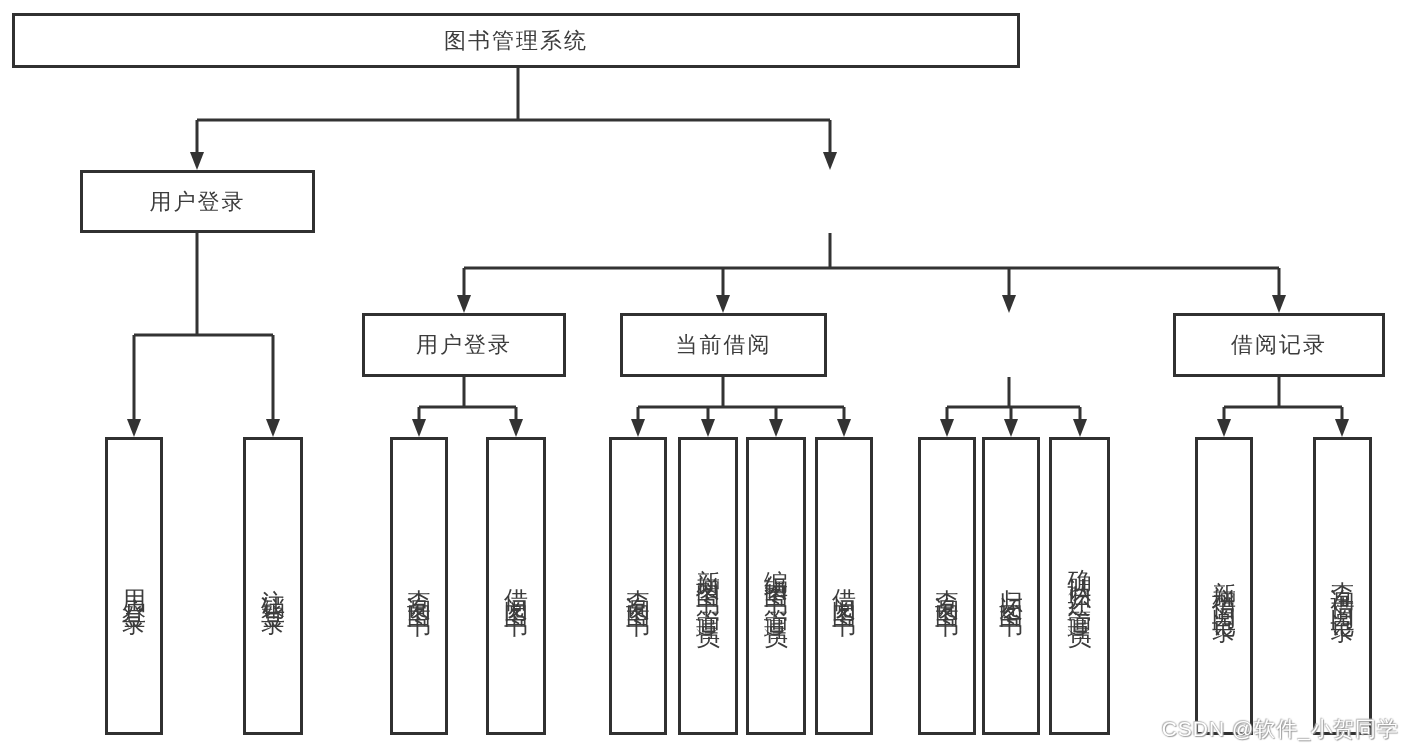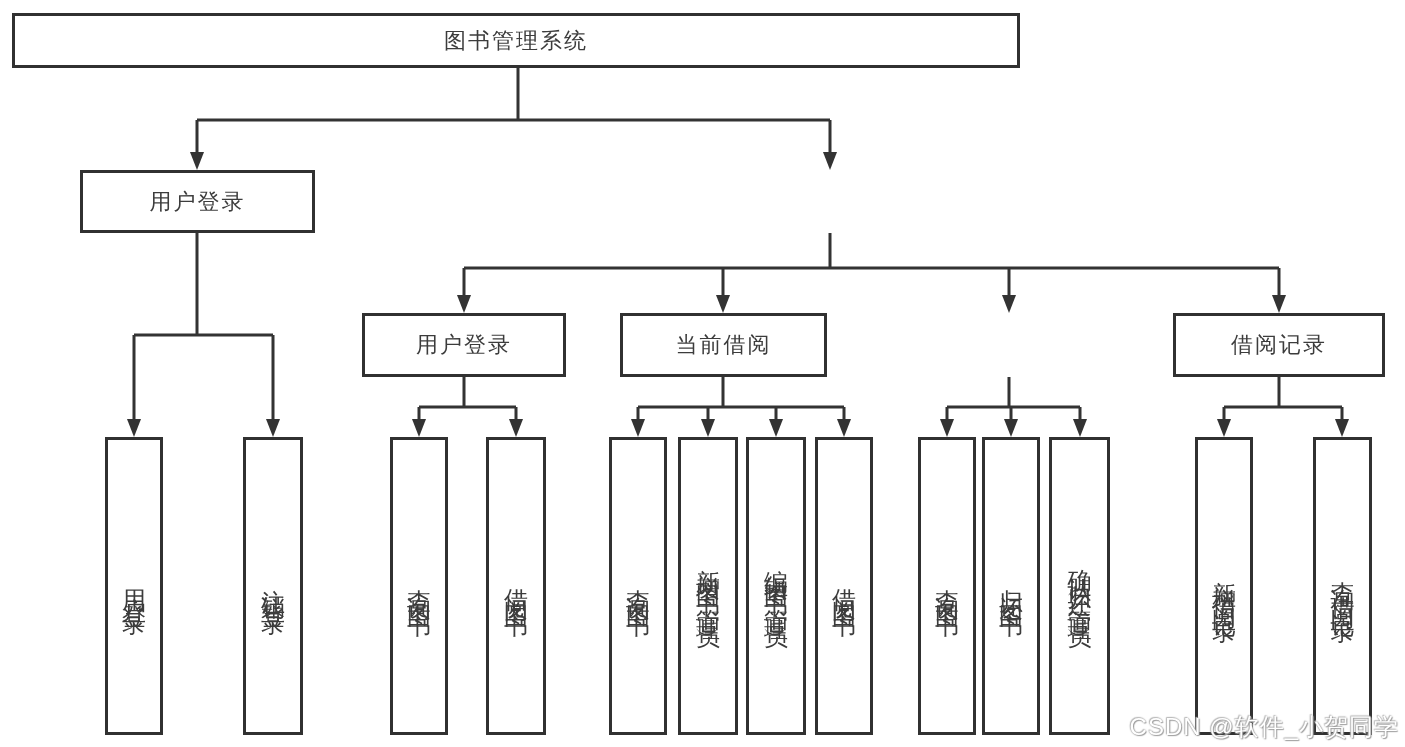--- a/index.html
+++ b/index.html
@@ -25,21 +25,21 @@
   .vlabel{
     writing-mode:vertical-rl;
     text-orientation:mixed;
     font-size:24px;color:#3c3c3c;
     letter-spacing:8px;line-height:1;
   }
   .watermark{
     position:absolute;
     right:6px;bottom:4px;
     z-index:5;
-    font-size:24px;
+    font-size:21px;
     color:#ffffff;
     text-shadow:0 0 2px #8d8d8d,1px 1px 1px #a5a5a5,-1px -1px 1px #c8c8c8;
     letter-spacing:1px;
     white-space:nowrap;
   }
 </style>
 </head>
 <body>
 
 <div id="canvas">

